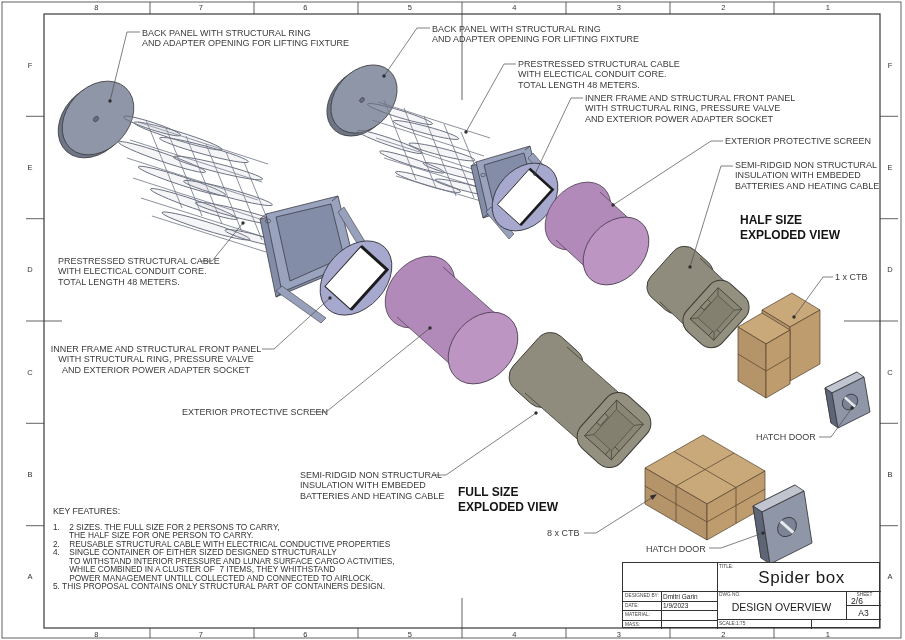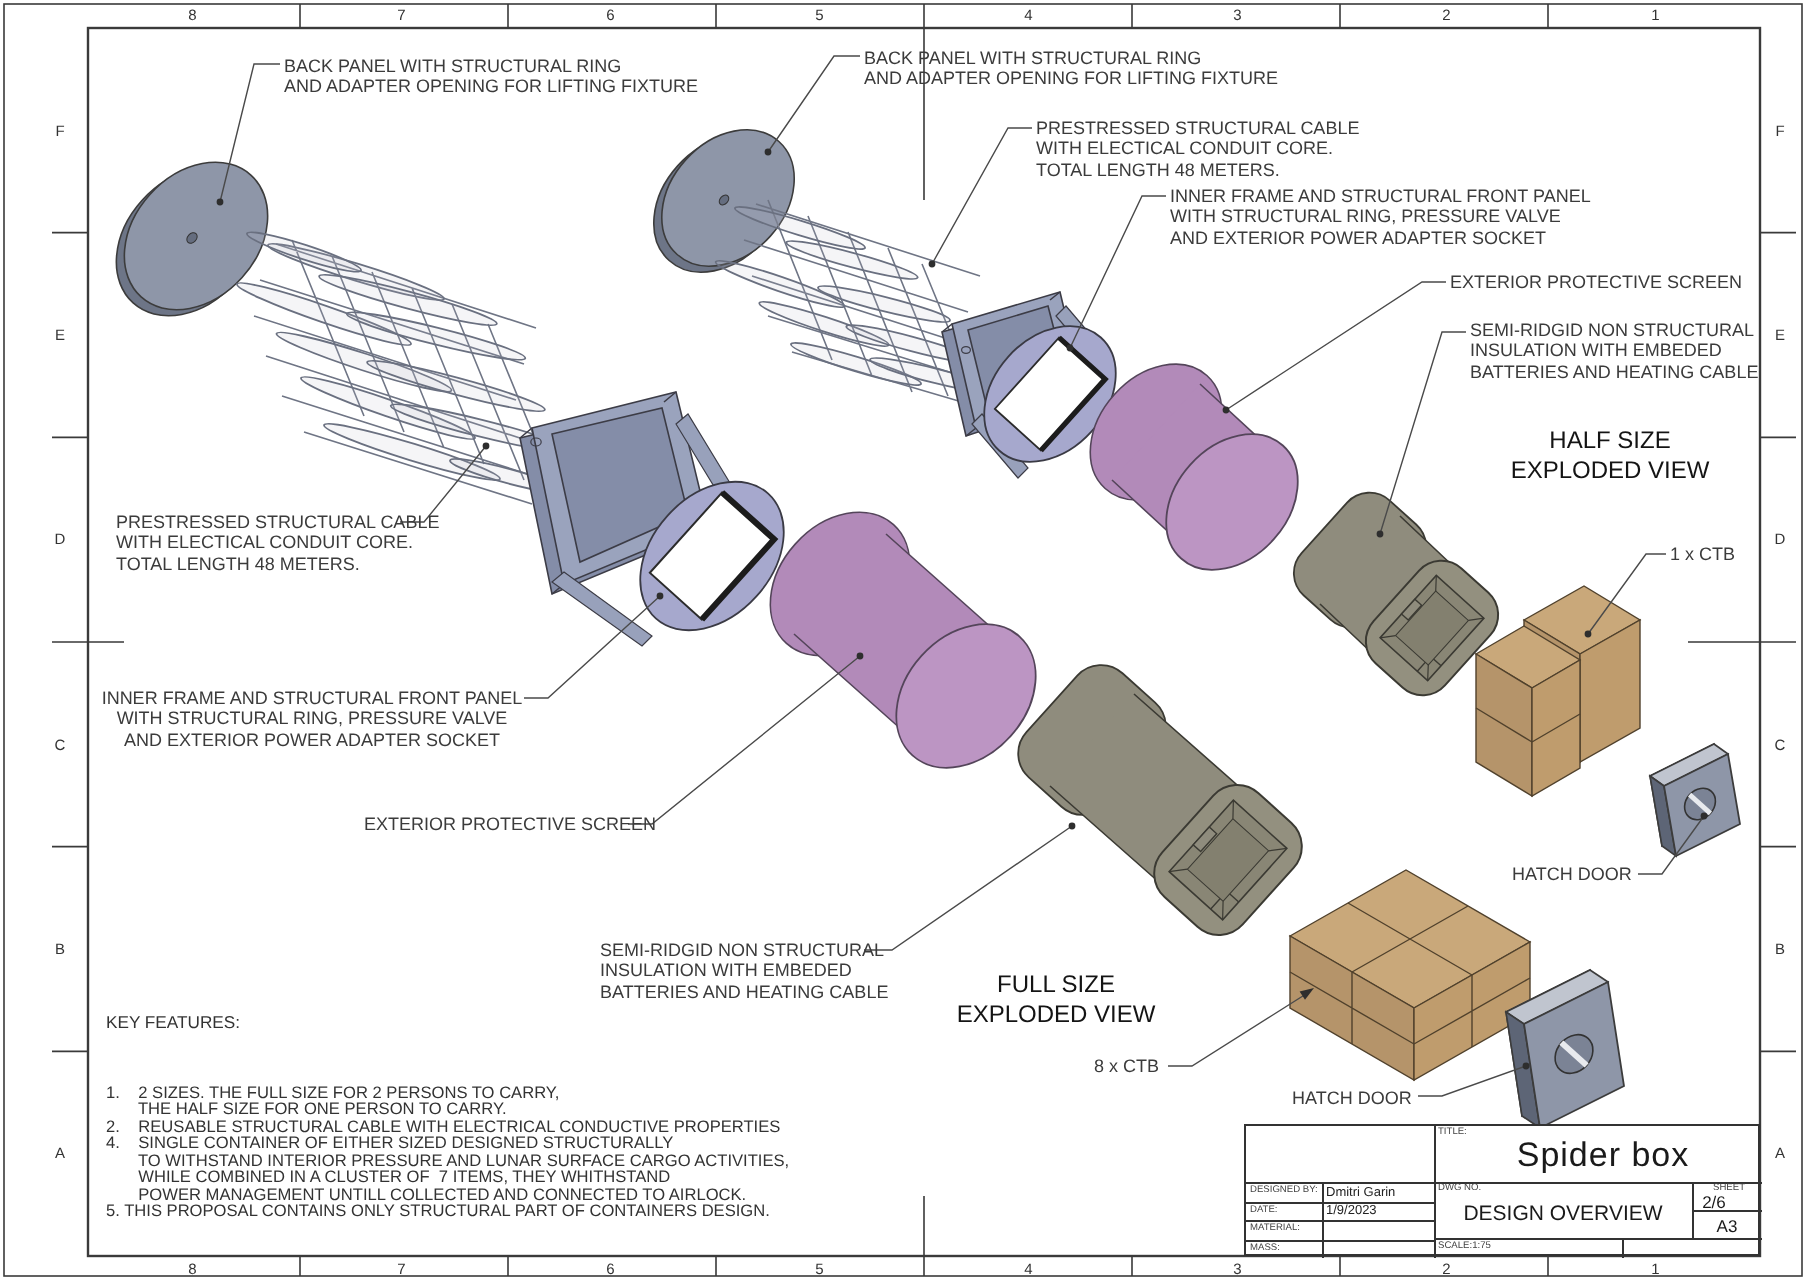--- a/index.html
+++ b/index.html
@@ -10,25 +10,25 @@
   .zrow{position:absolute;left:44px;width:836px;height:12px;display:flex;}
   .zrow.top{top:1px;} .zrow.bottom{top:628px;}
   .zcol{position:absolute;top:14px;height:614px;width:16px;display:flex;flex-direction:column;}
   .zcol.left{left:22px;} .zcol.right{left:882px;}
   .zrow div,.zcol div{flex:1;display:flex;align-items:center;justify-content:center;
         font-size:7.5px;color:#333;}
   
   .co{position:absolute;font-size:9px;line-height:10.3px;white-space:nowrap;color:#3b3b3b;}
   .co div{white-space:nowrap;}
   .co-center{text-align:center;}
-  .vt{position:absolute;font-size:12px;line-height:15px;font-weight:normal;
-      text-align:center;color:#141414;}
+  .vt{position:absolute;font-size:12px;line-height:15px;font-weight:bold;
+      color:#141414;}
   
   .kf-head{position:absolute;left:53px;top:506px;font-size:8.6px;color:#333;}
-  .kf-list{position:absolute;left:53px;top:523px;font-size:8.3px;line-height:8.45px;color:#333;margin-top:19px;}
+  .kf-list{position:absolute;left:53px;top:523px;font-size:8.3px;line-height:8.45px;color:#333;}
   .kf-list div{white-space:pre;}
   
   .tblock{position:absolute;left:622px;top:562px;width:258px;height:66px;
           border:1px solid #333;box-sizing:border-box;background:#fff;}
   .tb-abs{position:absolute;box-sizing:border-box;}
   .tb-line-v{position:absolute;width:1px;background:#333;}
   .tb-line-h{position:absolute;height:1px;background:#333;}
   .tb-tiny{font-size:4.8px;color:#444;}
   .tb-val{font-size:6.5px;color:#222;}
   .tb-title{font-size:17px;letter-spacing:.5px;color:#1a1a1a;text-align:center;}

